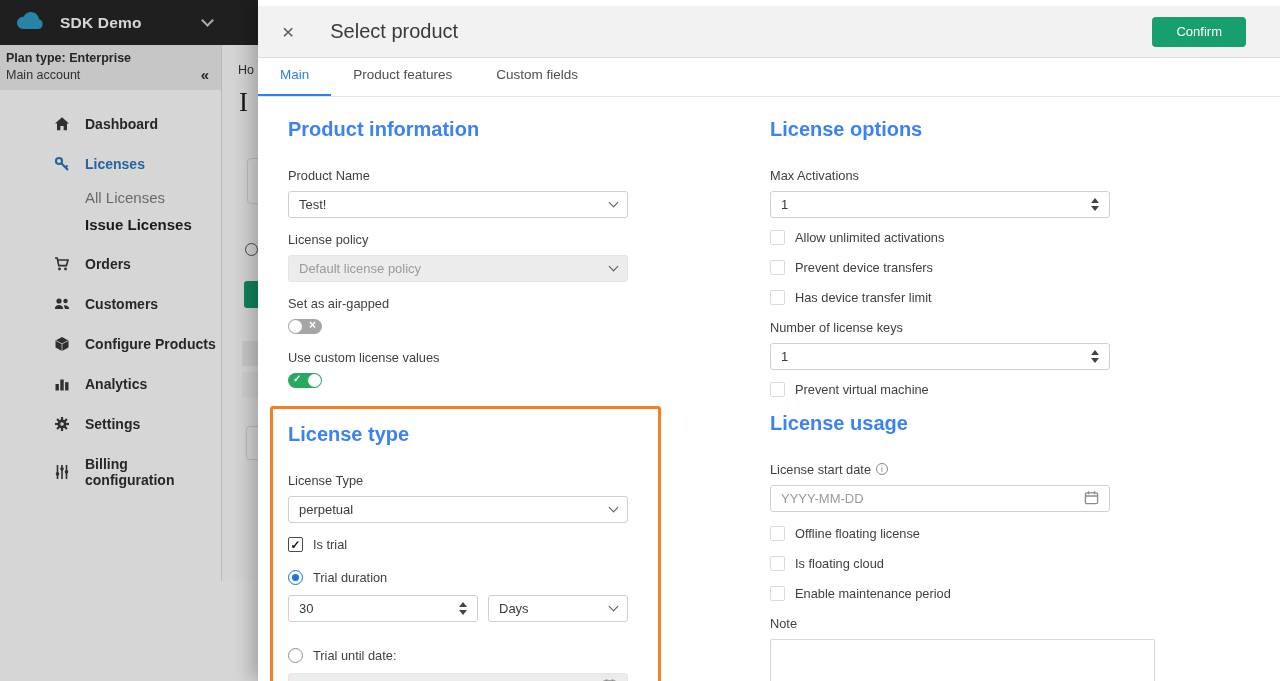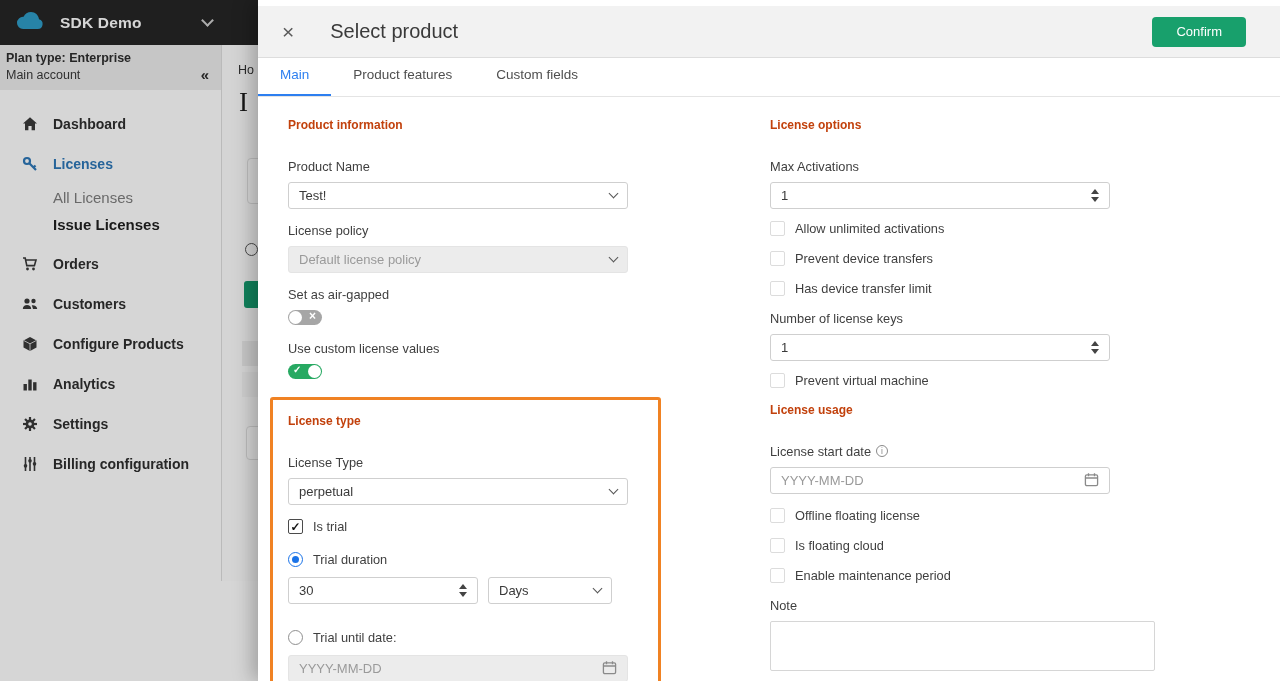--- a/index.html
+++ b/index.html
@@ -18,21 +18,21 @@
     display:flex; align-items:center; padding-left:12px;
   }
   .brand-name { color:#fff; font-size:15.5px; font-weight:bold; margin-left:14px; letter-spacing:.2px; }
   .tb-chev { margin-left:auto; margin-right:46px; width:9px; height:9px;
     border-right:2px solid #cfcfcf; border-bottom:2px solid #cfcfcf; transform:rotate(45deg); margin-top:-4px;}
   .sidebar { position:absolute; left:0; top:45px; width:222px; bottom:0; background:#fff; border-right:1px solid #dedede; }
   .plan-box { height:45px; background:#ececec; padding:6px 6px 0; position:relative; }
   .plan-type { font-size:12.5px; font-weight:bold; color:#2e2e2e; }
   .plan-acct { font-size:12.5px; color:#3a3a3a; margin-top:3px; }
   .collapse { position:absolute; right:12px; bottom:7px; font-size:15px; font-weight:bold; color:#2e2e2e; }
-  .nav { padding-top:14px; }
+  .nav { padding-top:14px;padding-left:32px; }
   .nav-item { display:flex; align-items:center; gap:15px; padding:12px 0 12px 22px;
     font-size:14px; font-weight:bold; color:#2f2f2f; cursor:default; }
   .nav-item .ic { width:16px; height:16px; flex:0 0 16px; display:flex; align-items:center; justify-content:center; }
   .nav-item.active { color:#2E78B8; }
   .subnav { padding-left:53px; }
   .subnav .sub { font-size:15px; padding:5px 0; color:#7e7e7e; }
   .subnav .sub.strong { color:#1f1f1f; font-weight:bold; }
   .spacer-after-sub { height:6px; }
 
   
@@ -59,21 +59,21 @@
     height:30px; padding:0 24px; font-size:13px; font-family:"Liberation Sans", sans-serif; cursor:pointer; }
   .m-tabs { display:flex; align-items:flex-end; height:39px; border-bottom:1px solid #e4e4e4; padding:0 0 0 0; }
   .tab { padding:0 22px 12px; font-size:13.5px; color:#4f4f4f; cursor:default; border-bottom:2px solid transparent; }
   .tab.active { color:#2D7FF0; border-bottom:2px solid #2D7FF0;margin-top:22px; }
   .m-body { position:relative; height:584px; overflow:hidden; }
   .col { position:absolute; top:21px; }
   .col-left { left:30px; width:340px; }
   .col-right { left:512px; width:385px; }
   .w340 { width:340px; }
 
-  h2.section { font-size:12px; font-weight:bold; color:#c2410c; margin:0 0 27px; }
+  h2.section { font-size:20px; font-weight:bold; color:#3b82f6; margin:0 0 27px; }
   .lbl { display:block; font-size:12.8px; color:#3f3f3f; margin:0 0 8px; }
   .field { height:27px; border:1px solid #cfcfcf; border-radius:3px; background:#fff;
     display:flex; align-items:center; padding:0 10px; font-size:13px; color:#3a3a3a; margin-bottom:14px; cursor:default; }
   .field.disabled { background:#ececec; border-color:#e4e4e4; color:#9a9a9a; }
   .ph { color:#9a9a9a; }
   .chev { margin-left:auto; width:7px; height:7px; border-right:1.6px solid #555; border-bottom:1.6px solid #555;
     transform:rotate(45deg); margin-top:-4px; }
   .stepper { margin-left:auto; display:flex; flex-direction:column; gap:3px; align-items:center; }
   .stepper .up { width:0; height:0; border-left:4px solid transparent; border-right:4px solid transparent; border-bottom:5px solid #444; }
   .stepper .dn { width:0; height:0; border-left:4px solid transparent; border-right:4px solid transparent; border-top:5px solid #444; }
@@ -95,21 +95,21 @@
   .toggle.off { background:#a6a6a6; }
   .toggle.off .knob { position:absolute; left:1px; top:1px; width:13px; height:13px; border-radius:50%; background:#fff; }
   .toggle.off::after { content:"×"; position:absolute; right:6px; top:-1px; color:#fff; font-size:12px; font-weight:bold; }
   .toggle.on { background:#27A962; }
   .toggle.on .knob { position:absolute; right:1px; top:1px; width:13px; height:13px; border-radius:50%; background:#fff; }
   .toggle.on::before { content:"✓"; position:absolute; left:5px; top:0px; color:#fff; font-size:10px; font-weight:bold; }
 
   .hl-box { border:3px solid #F08223; border-radius:3px; margin:18px 0 0 -18px; padding:14px 29px 12px 15px; width:391px; }
   .trialrow { display:flex; gap:10px; margin-bottom:14px; }
   .trialrow .f1 { width:190px; margin-bottom:12px;gap:39px; }
-  .trialrow .f2 { width:124px; margin-bottom:8px; }
+  .trialrow .f2 { width:140px; margin-bottom:8px; }
 
   .cal { margin-left:auto; }
   .info-i { display:inline-flex; width:12px; height:12px; border:1px solid #8a8a8a; border-radius:50%;
     align-items:center; justify-content:center; font-size:8.5px; color:#8a8a8a; margin-left:5px; vertical-align:2px; }
   .info-i::after { content:"i"; }
   .note-area { width:385px; height:50px; border:1px solid #d6d6d6; border-radius:2px; background:#fff; resize:none; }
   .mt26 { margin-top:26px; }
   .mb18 { margin-bottom:18px; }
 </style>
 </head>

